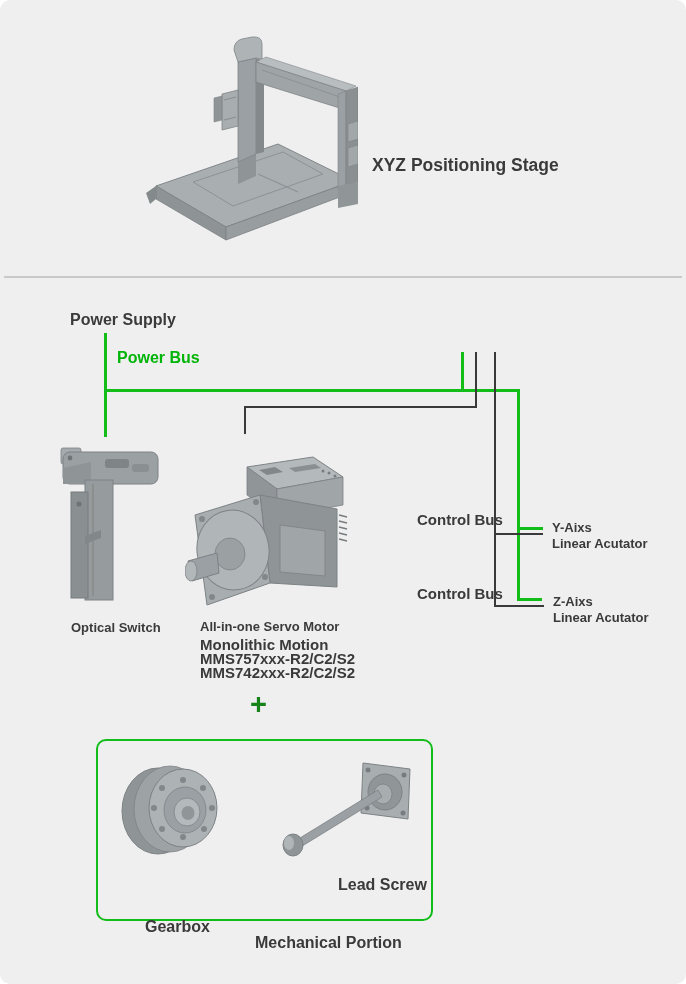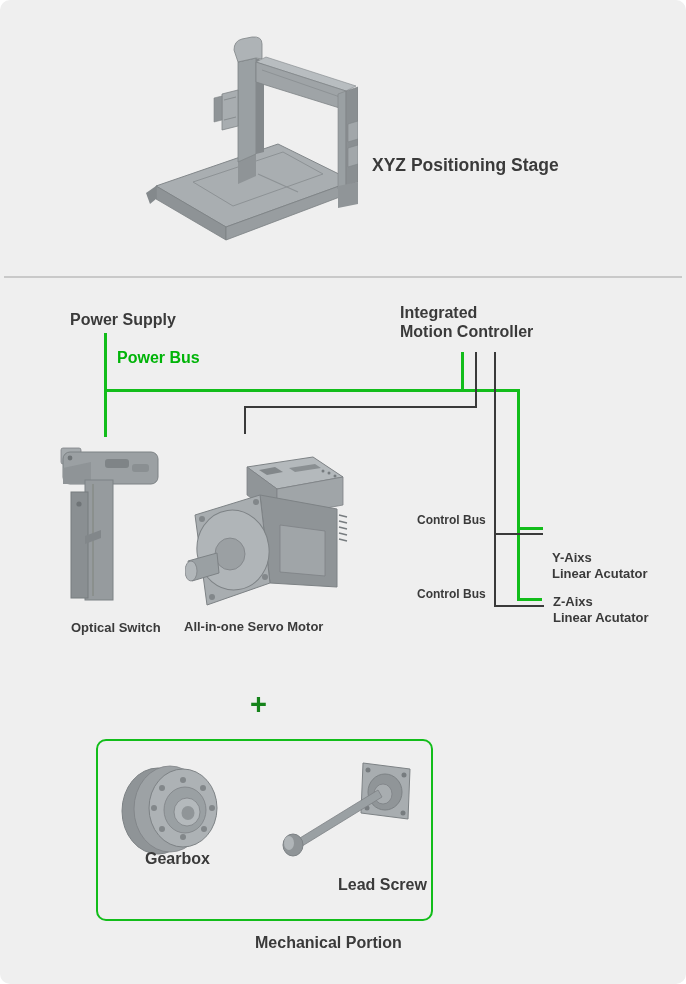--- a/index.html
+++ b/index.html
@@ -14,21 +14,21 @@
   *{margin:0;padding:0;box-sizing:border-box;}
   body{background:#ffffff;font-family:"Liberation Sans",sans-serif;}
   .page{position:relative;width:686px;height:984px;background:#ffffff;overflow:hidden;}
   .surface{position:absolute;inset:0;background:var(--background);border-radius:10px;}
   .abs{position:absolute;}
   .lbl{position:absolute;font-weight:bold;color:var(--text-dark);white-space:nowrap;}
   .title{font-size:17.5px;line-height:19.5px;}
   .lbl-14{font-size:16px;line-height:18.5px;}
   .lbl-13{font-size:13px;line-height:15.5px;}
   .lbl-12{font-size:16px;line-height:14px;}
-  .lbl-11{font-size:12px;line-height:14px;}
+  .lbl-11{font-size:15px;line-height:14px;}
   .green-text{color:var(--text-green);}
   .divider{position:absolute;left:4px;top:276px;width:678px;height:2px;background:var(--divider);}
   .gline{position:absolute;background:var(--accent-green);}
   .kline{position:absolute;background:var(--line-black);}
   .mech-box{position:absolute;left:96px;top:739px;width:337px;height:182px;
             border:2px solid var(--accent-green);border-radius:10px;background:transparent;}
   .plus{position:absolute;left:250px;top:690px;font-size:29px;font-weight:bold;color:var(--plus-green);line-height:29px;}
   svg{display:block;}
 </style>
 </head>
@@ -70,41 +70,37 @@
   <div class="lbl title" style="left:372px;top:156px;">
     <div>XYZ Positioning Stage</div>
   </div>
 
   <div class="divider"></div>
 
   <div class="lbl lbl-14" style="left:70px;top:311px;">Power Supply</div>
 
   <div class="lbl lbl-12 green-text" style="left:117px;top:351px;">Power Bus</div>
 
-  <div class="lbl lbl-14" style="left:400px;top:304px;">
-    <div>Integrated</div>
-    <div>Motion Controller</div>
-  </div>
 
   <div class="gline" style="left:104px;top:333px;width:3px;height:104px;"></div>
   <div class="gline" style="left:104px;top:389px;width:416px;height:3px;"></div>
   <div class="gline" style="left:461px;top:352px;width:3px;height:40px;"></div>
   <div class="gline" style="left:517px;top:389px;width:3px;height:212px;"></div>
   <div class="gline" style="left:517px;top:527px;width:26px;height:3px;"></div>
   <div class="gline" style="left:517px;top:598px;width:25px;height:3px;"></div>
 
   <div class="kline" style="left:475px;top:352px;width:2px;height:56px;"></div>
   <div class="kline" style="left:244px;top:406px;width:233px;height:2px;"></div>
   <div class="kline" style="left:244px;top:406px;width:2px;height:28px;"></div>
   <div class="kline" style="left:494px;top:352px;width:2px;height:255px;"></div>
   <div class="kline" style="left:494px;top:533px;width:49px;height:2px;"></div>
   <div class="kline" style="left:494px;top:605px;width:50px;height:2px;"></div>
 
   <div class="lbl lbl-11" style="left:417px;top:513px;">Control Bus</div>
-  <div class="lbl lbl-13" style="left:552px;top:520px;margin-top:30px;">
+  <div class="lbl lbl-13" style="left:552px;top:520px;">
     <div>Y-Aixs</div>
     <div>Linear Acutator</div>
   </div>
 
   <div class="lbl lbl-11" style="left:417px;top:587px;">Control Bus</div>
   <div class="lbl lbl-13" style="left:553px;top:594px;">
     <div>Z-Aixs</div>
     <div>Linear Acutator</div>
   </div>
 
@@ -146,21 +142,26 @@
     <ellipse cx="48" cy="95" rx="36" ry="40" fill="#b0b5b8" stroke="#7d8285" stroke-width="1" transform="rotate(-8 48 95)"></ellipse>
     <ellipse cx="45" cy="99" rx="15" ry="16" fill="#9ba0a3" stroke="#7d8285" stroke-width="0.8"></ellipse>
     <circle cx="17" cy="64" r="3" fill="#82878a"></circle>
     <circle cx="71" cy="47" r="3" fill="#82878a"></circle>
     <circle cx="80" cy="122" r="3" fill="#82878a"></circle>
     <circle cx="27" cy="142" r="3" fill="#82878a"></circle>
 
     <polygon points="3,106 32,98 34,118 7,126" fill="#9aa0a3" stroke="#7d8285" stroke-width="1"></polygon>
     <ellipse cx="6" cy="116" rx="6" ry="10" fill="#b2b7ba" stroke="#7d8285" stroke-width="0.8"></ellipse>
   </svg>
-  <div class="lbl lbl-13" style="left:184px;top:619px;">All-in-one Servo Motor</div>
+  <div class="lbl lbl-13" style="left:200px;top:619px;">All-in-one Servo Motor</div>
+  <div class="lbl lbl-11" style="left:200px;top:638px;">
+    <div>Monolithic Motion</div>
+    <div>MMS757xxx-R2/C2/S2</div>
+    <div>MMS742xxx-R2/C2/S2</div>
+  </div>
 
   <div class="plus">+</div>
 
   <div class="mech-box"></div>
 
   <svg class="abs" style="left:120px;top:755px;" width="105" height="110" viewBox="0 0 105 110">
     <ellipse cx="38" cy="56" rx="36" ry="43" fill="#8f9497" stroke="#7d8285" stroke-width="1"></ellipse>
     <ellipse cx="50" cy="54" rx="36" ry="43" fill="#9da2a5" stroke="#7d8285" stroke-width="0.8"></ellipse>
     <ellipse cx="63" cy="53" rx="34" ry="39" fill="#adb2b5" stroke="#7d8285" stroke-width="1"></ellipse>
     <ellipse cx="63" cy="25" rx="3" ry="3" fill="#82878a"></ellipse>
@@ -182,16 +183,16 @@
     <circle cx="129" cy="20" r="2.5" fill="#777c7f"></circle>
     <circle cx="128" cy="58" r="2.5" fill="#777c7f"></circle>
     <circle cx="92" cy="53" r="2.5" fill="#777c7f"></circle>
     <ellipse cx="110" cy="37" rx="17" ry="18" fill="#909598" stroke="#7d8285" stroke-width="1"></ellipse>
     <ellipse cx="108" cy="39" rx="9" ry="10" fill="#a8adb0" stroke="#7d8285" stroke-width="0.8"></ellipse>
     <polygon points="20,86 103,35 107,42 24,93" fill="#9aa0a3" stroke="#7d8285" stroke-width="0.8"></polygon>
     <ellipse cx="18" cy="90" rx="10" ry="11" fill="#8f9497" stroke="#7d8285" stroke-width="1"></ellipse>
     <ellipse cx="14" cy="88" rx="5" ry="7" fill="#b0b5b8"></ellipse>
   </svg>
 
-  <div class="lbl lbl-12" style="left:145px;top:852px;">Gearbox</div>
+  <div class="lbl lbl-12" style="left:145px;top:920px;">Gearbox</div>
   <div class="lbl lbl-12" style="left:338px;top:878px;">Lead Screw</div>
   <div class="lbl lbl-12" style="left:207px;top:936px;padding-left:48px;">Mechanical Portion</div>
 </div>
 
 </body></html>

